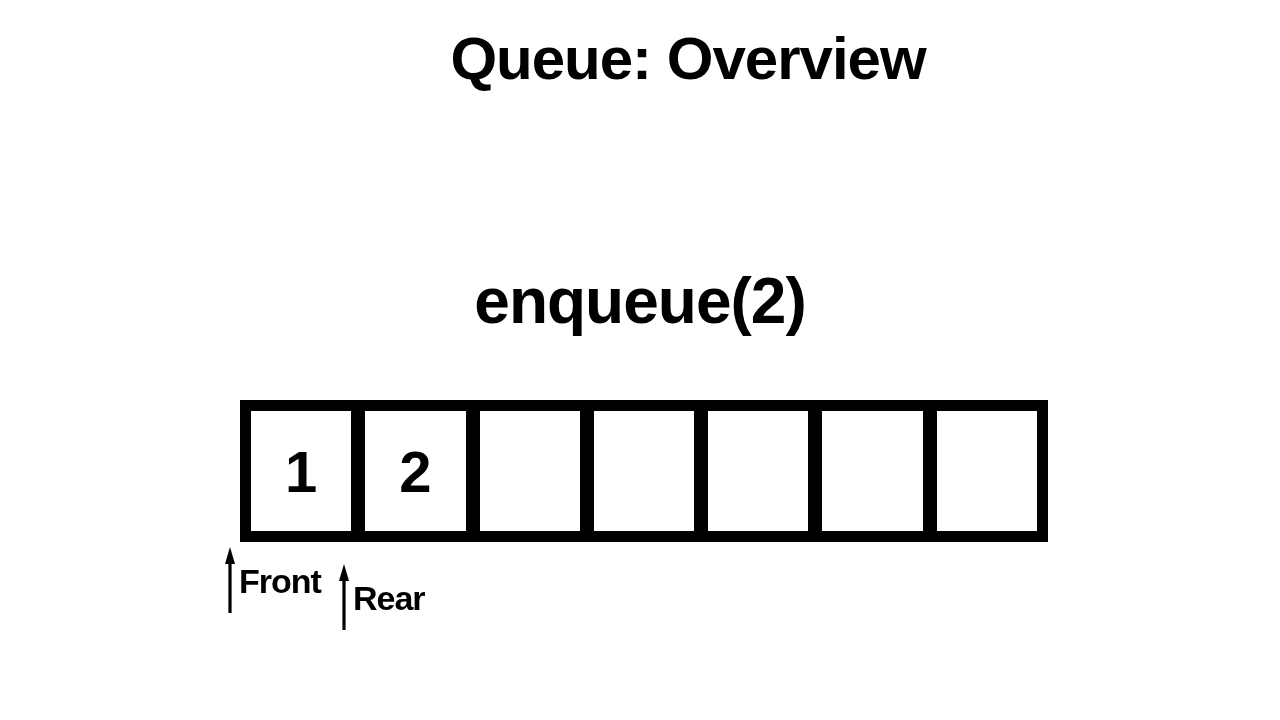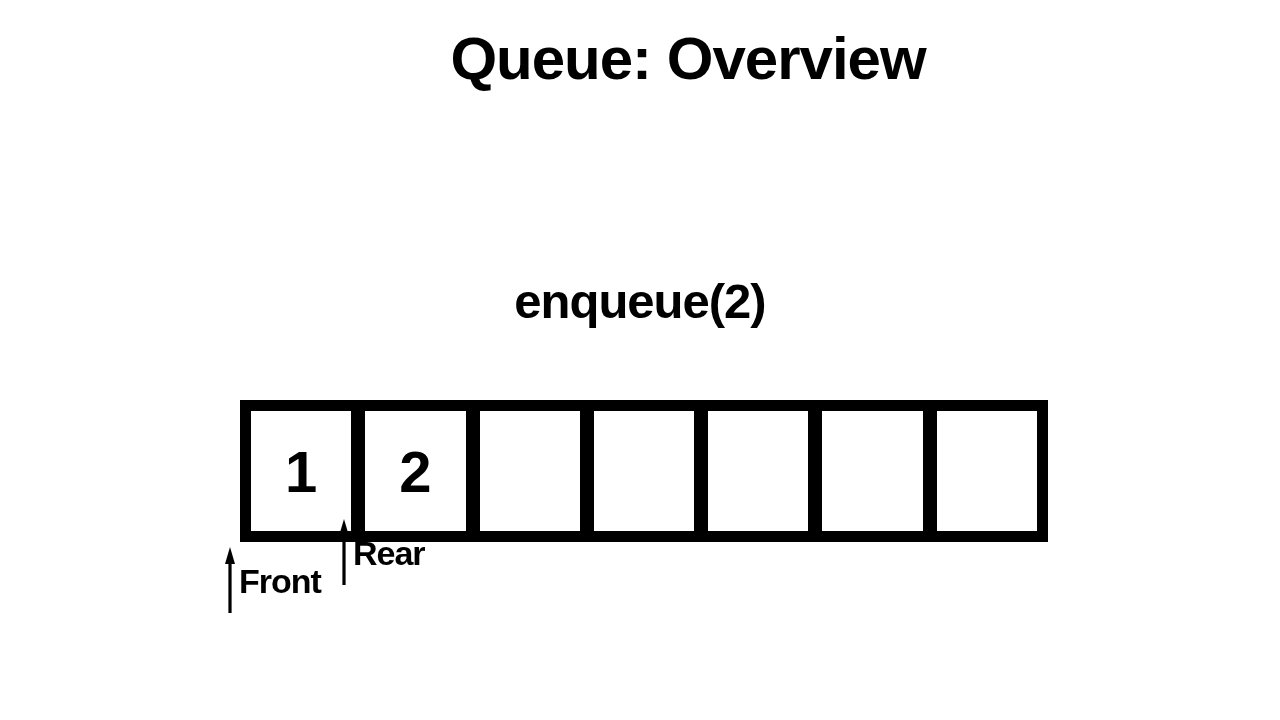--- a/index.html
+++ b/index.html
@@ -27,21 +27,21 @@
     font-weight: bold;
     letter-spacing: -1px;
     margin-left: 48px;
   }
   .operation {
     position: absolute;
     top: 266px;
     left: 0;
     width: 100%;
     text-align: center;
-    font-size: 49px;
+    font-size: 64px;
     line-height: 70px;
     font-weight: bold;
     letter-spacing: -1px;
   }
   .queue-box {
     position: absolute;
     left: 240px;
     top: 400px;
     width: 808px;
     height: 142px;
@@ -61,21 +61,21 @@
     font-weight: bold;
   }
   .pointer {
     position: absolute;
     width: 160px;
     display: flex;
     flex-direction: row;
     align-items: center;
   }
   .pointer-front { left: 221px; top: 547px; }
-  .pointer-rear  { left: 335px; top: 519px; }
+  .pointer-rear  { left: 335px; top: 564px; }
   .pointer svg { display: block; }
   .pointer-label {
     margin-top: 2px;
     font-size: 34px;
     line-height: 40px;
     font-weight: bold;
     letter-spacing: -1px;
   }
 </style>
 </head>

